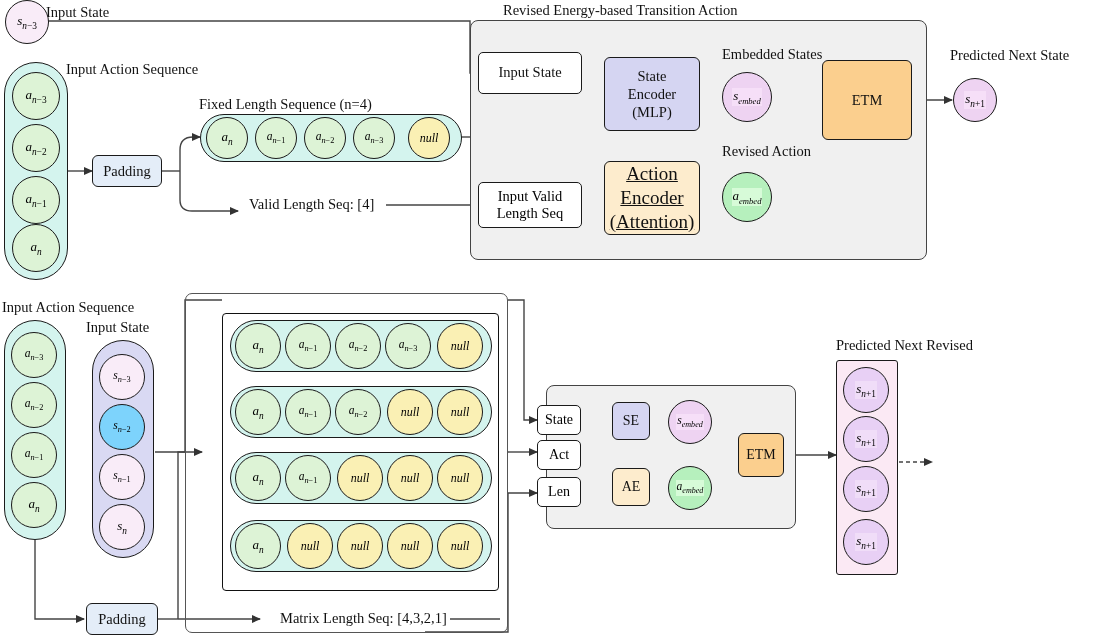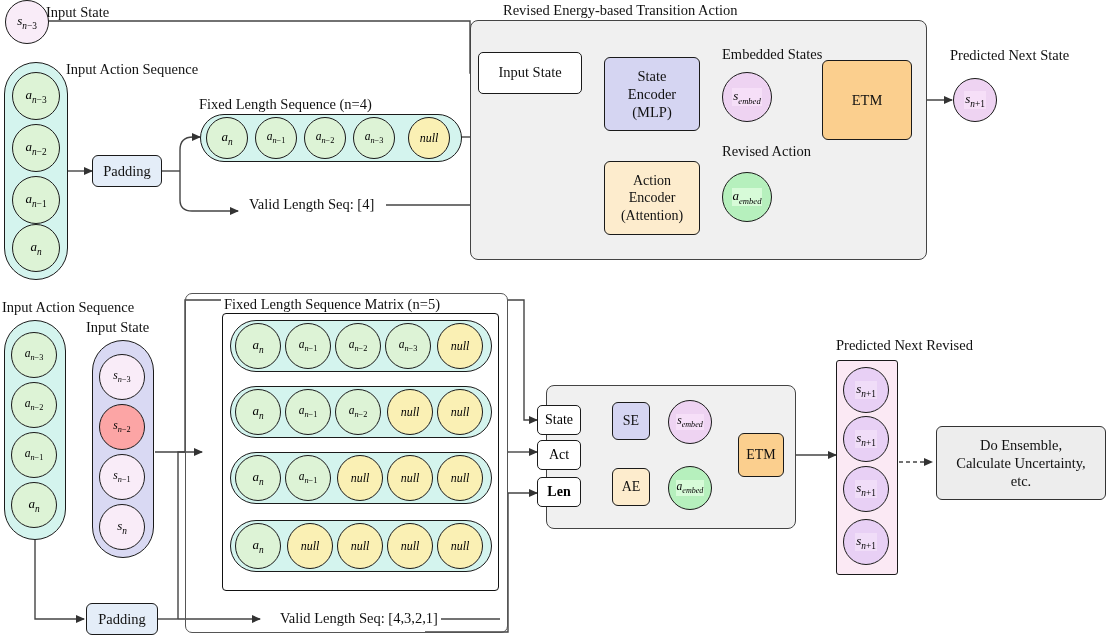--- a/index.html
+++ b/index.html
@@ -142,26 +142,29 @@
     </div>
 
   <div class="lbl" style="left:249px;top:197px;">Valid Length Seq: [4]</div>
 
   <div class="lbl" style="left:503px;top:3px;">Revised Energy-based Transition Action</div>
   <div class="grpbox" style="left:470px;top:20px;width:457px;height:240px;"></div>
 
   <div class="plainbox" style="left:478px;top:52px;width:104px;height:42px;display:flex;align-items:center;justify-content:center;">
     <span class="lbl" style="position:static;">Input State</span>
   </div>
+  <div class="plainbox" style="left:478px;top:182px;width:104px;height:46px;display:flex;align-items:center;justify-content:center;text-align:center;">
+    <span style="font-size:14.5px;line-height:1.15;">Input Valid<br>Length Seq</span>
+  </div>
 
   <div class="rbox" style="left:604px;top:57px;width:96px;height:74px;background:#d5d5f2;">
     <span>State<br>Encoder<br>(MLP)</span>
   </div>
   <div class="rbox" style="left:604px;top:161px;width:96px;height:74px;background:#fdeccd;">
-    <span style="font-size:14px;">Action<br>Encoder<br>(Attention)</span>
+    <span style="font-size:19px;text-decoration:underline;">Action<br>Encoder<br>(Attention)</span>
   </div>
 
   <div class="lbl" style="left:722px;top:47px;">Embedded States</div>
   <div class="node-circle" style="left:722px;top:72px;width:50px;height:50px;background:#eed3f2;">
     <span style="background:#f6dff8;" class="hl"><i class="mv">s</i><sub style="font-size:.66em"><i class="mv">embed</i></sub></span>
   </div>
   <div class="lbl" style="left:722px;top:144px;">Revised Action</div>
   <div class="node-circle" style="left:722px;top:172px;width:50px;height:50px;background:#b6f0bd;">
     <span style="background:#d7fbd8;" class="hl"><i class="mv">a</i><sub style="font-size:.66em"><i class="mv">embed</i></sub></span>
   </div>
@@ -188,32 +191,31 @@
     </div>
   <div class="node-circle" style="left:11px;top:482px;width:46px;height:46px;background:#ddf3d6;">
       <span><i class="mv">a</i><sub><i class="mv">n</i></sub></span>
     </div>
 
   <div class="lbl" style="left:86px;top:320px;">Input State</div>
   <div class="pill" style="left:92px;top:340px;width:62px;height:218px;border-radius:31px;background:#d9d9f3;"></div>
   <div class="node-circle" style="left:99px;top:354px;width:46px;height:46px;background:#f9ecf8;">
       <span style="font-size:11.5px"><i class="mv">s</i><sub><i class="mv">n</i>−3</sub></span>
     </div>
-  <div class="node-circle" style="left:99px;top:404px;width:46px;height:46px;background:#fca5a5;align-items:center;">
+  <div class="node-circle" style="left:99px;top:404px;width:46px;height:46px;background:#7dd3fc;align-items:center;">
       <span style="font-size:11.5px"><i class="mv">s</i><sub><i class="mv">n</i>−2</sub></span>
     </div>
   <div class="node-circle" style="left:99px;top:454px;width:46px;height:46px;background:#f9ecf8;">
       <span style="font-size:11.5px"><i class="mv">s</i><sub><i class="mv">n</i>−1</sub></span>
     </div>
   <div class="node-circle" style="left:99px;top:504px;width:46px;height:46px;background:#f9ecf8;">
       <span><i class="mv">s</i><sub><i class="mv">n</i></sub></span>
     </div>
 
   <div class="plainbox" style="left:185px;top:293px;width:323px;height:340px;border:1.5px solid #555;border-radius:7px;background:transparent;"></div>
-  <div class="lbl" style="left:221px;top:297px;background:#fff;padding:0 3px;">Fixed Length Sequence Matrix (n=5)</div>
   <div class="plainbox" style="left:222px;top:313px;width:277px;height:278px;border:1.8px solid #111;border-radius:4px;background:transparent;"></div>
 
   <div class="pill" style="left:230px;top:320px;width:262px;height:52px;border-radius:26px;background:#d4f4ee;"></div>
   <div class="node-circle" style="left:235px;top:323px;width:46px;height:46px;background:#ddf3d6;">
       <span><i class="mv">a</i><sub><i class="mv">n</i></sub></span>
     </div>
   <div class="node-circle" style="left:285px;top:323px;width:46px;height:46px;background:#ddf3d6;">
       <span style="font-size:11.5px"><i class="mv">a</i><sub><i class="mv">n</i>−1</sub></span>
     </div>
   <div class="node-circle" style="left:335px;top:323px;width:46px;height:46px;background:#ddf3d6;">
@@ -271,32 +273,32 @@
       <span style="font-size:12px"><i class="mv">null</i></span>
     </div>
   <div class="node-circle" style="left:387px;top:523px;width:46px;height:46px;background:#faf0b4;">
       <span style="font-size:12px"><i class="mv">null</i></span>
     </div>
   <div class="node-circle" style="left:437px;top:523px;width:46px;height:46px;background:#faf0b4;">
       <span style="font-size:12px"><i class="mv">null</i></span>
     </div>
 
   <div class="rbox" style="left:86px;top:603px;width:72px;height:32px;background:#e4edf8;">Padding</div>
-  <div class="lbl" style="left:277px;top:611px;background:#fff;padding:0 3px;">Valid Length Seq: [4,3,2,1]</div>
+  <div class="lbl" style="left:277px;top:611px;background:#fff;padding:0 3px;">Matrix Length Seq: [4,3,2,1]</div>
 
   <div class="grpbox" style="left:546px;top:385px;width:250px;height:144px;"></div>
 
   <div class="plainbox" style="left:537px;top:405px;width:44px;height:30px;display:flex;align-items:center;justify-content:center;">
     <span style="font-size:14px;">State</span>
   </div>
   <div class="plainbox" style="left:537px;top:440px;width:44px;height:30px;display:flex;align-items:center;justify-content:center;">
     <span style="font-size:14px;">Act</span>
   </div>
   <div class="plainbox" style="left:537px;top:477px;width:44px;height:30px;display:flex;align-items:center;justify-content:center;">
-    <span style="font-size:14px;font-weight:bold;">Len</span>
+    <span style="font-size:14px;">Len</span>
   </div>
 
   <div class="rbox" style="left:612px;top:402px;width:38px;height:38px;background:#d5d5f2;font-size:14px;">SE</div>
   <div class="rbox" style="left:612px;top:468px;width:38px;height:38px;background:#fdeccd;font-size:14px;">AE</div>
 
   <div class="node-circle" style="left:668px;top:400px;width:44px;height:44px;background:#eed3f2;">
     <span style="background:#f6dff8;font-size:11.5px;" class="hl"><i class="mv">s</i><sub style="font-size:.7em"><i class="mv">embed</i></sub></span>
   </div>
   <div class="node-circle" style="left:668px;top:466px;width:44px;height:44px;background:#b6f0bd;">
     <span style="background:#d7fbd8;font-size:11.5px;" class="hl"><i class="mv">a</i><sub style="font-size:.7em"><i class="mv">embed</i></sub></span>
@@ -312,17 +314,14 @@
   <div class="node-circle" style="left:843px;top:416px;width:46px;height:46px;background:#e8d0f5;">
       <span style="background:#f0ddf8;" class="hl"><i class="mv">s</i><sub><i class="mv">n</i>+1</sub></span>
     </div>
   <div class="node-circle" style="left:843px;top:466px;width:46px;height:46px;background:#e8d0f5;">
       <span style="background:#f0ddf8;" class="hl"><i class="mv">s</i><sub><i class="mv">n</i>+1</sub></span>
     </div>
   <div class="node-circle" style="left:843px;top:519px;width:46px;height:46px;background:#e8d0f5;">
       <span style="background:#f0ddf8;" class="hl"><i class="mv">s</i><sub><i class="mv">n</i>+1</sub></span>
     </div>
 
-  <div class="rbox" style="left:936px;top:426px;width:170px;height:74px;background:#ededed;border:1.6px solid #333;">
-    <span>Do Ensemble,<br>Calculate Uncertainty,<br>etc.</span>
-  </div>
 
 </div>
 
 </body></html>

